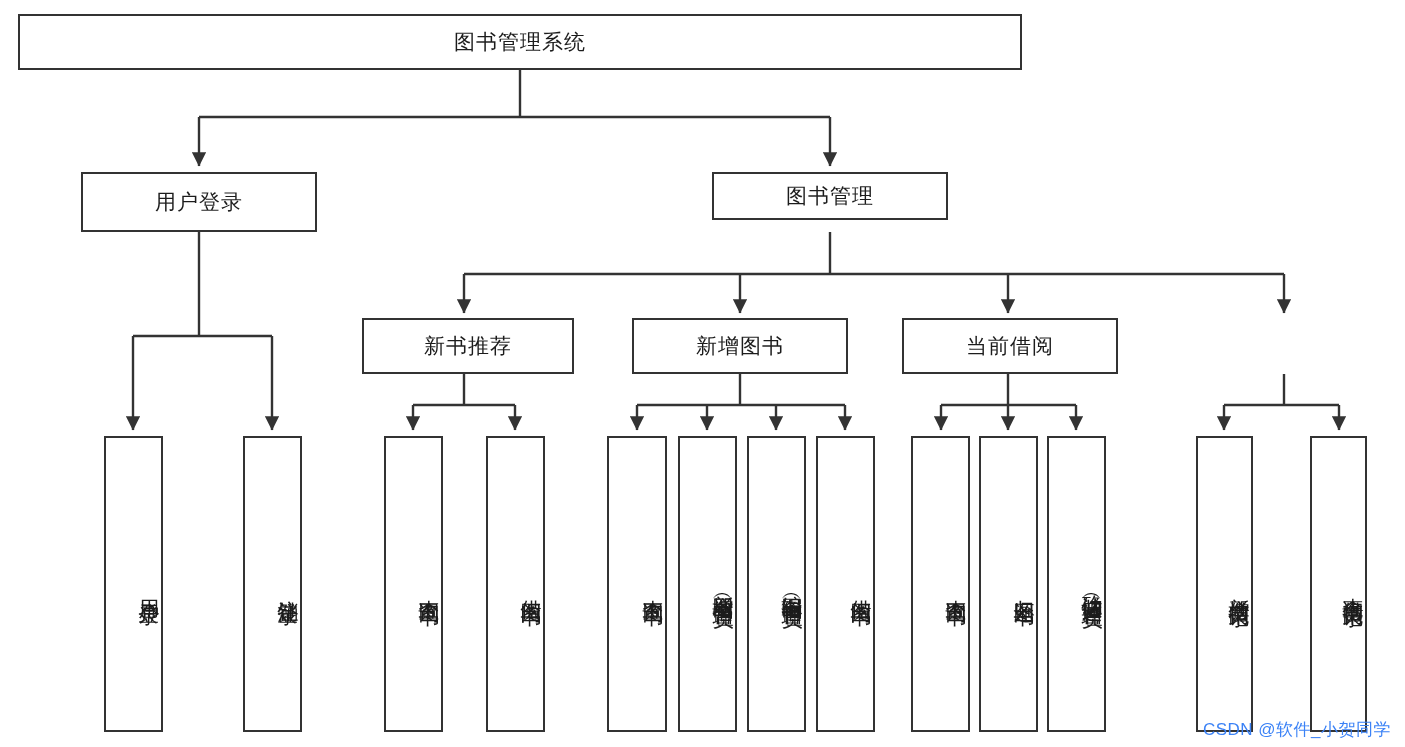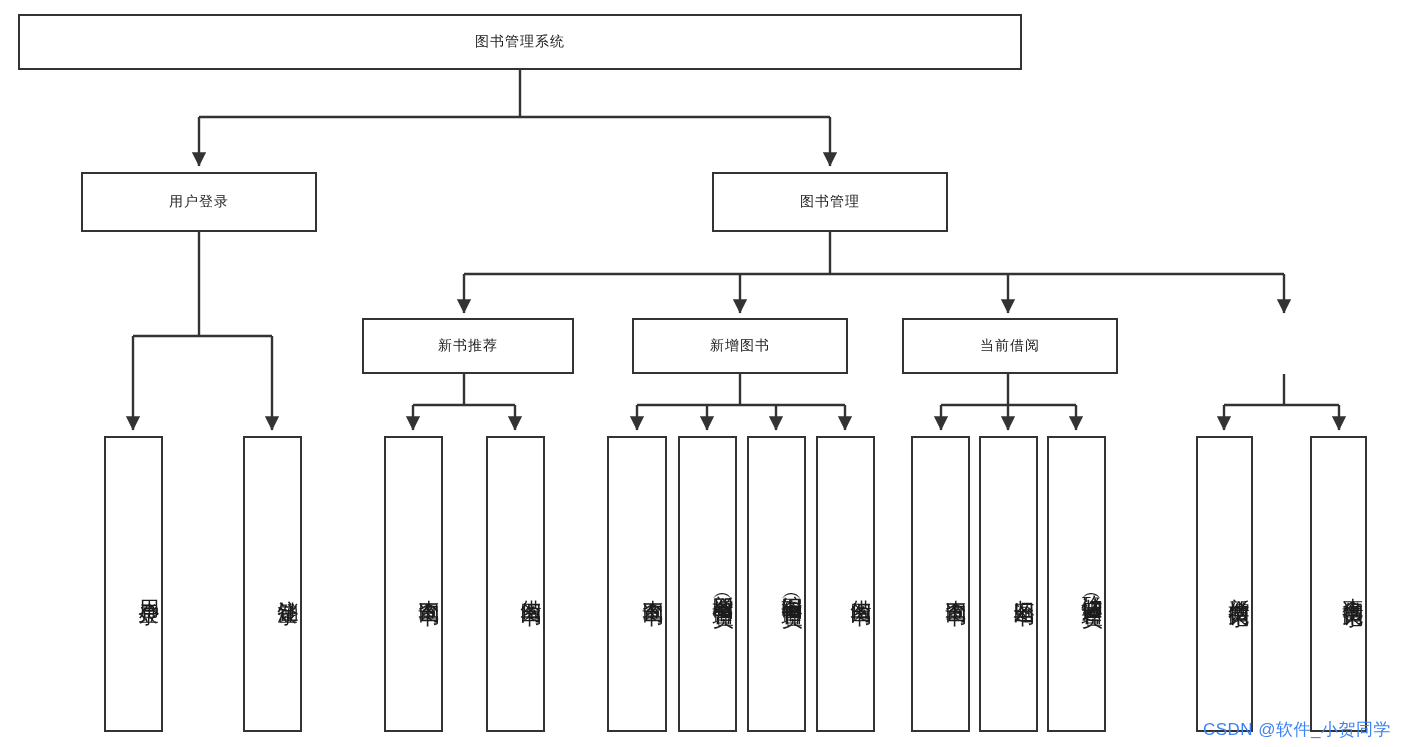--- a/index.html
+++ b/index.html
@@ -28,21 +28,21 @@
     position: absolute;
     box-sizing: border-box;
     border: 2px solid #333333;
     background: #ffffff;
     display: flex;
     align-items: center;
     justify-content: center;
     color: #1c1c1c;
   }
   .node.horiz {
-    font-size: 14px;
+    font-size: 21px;
     letter-spacing: 1px;
   }
   .node.vert {
     writing-mode: vertical-rl;
     text-orientation: upright;
     font-size: 21px;
     letter-spacing: 2px;
     padding-top: 6px;
     align-items: flex-start;
     justify-content: center;
@@ -122,21 +122,21 @@
     </g>
   </svg>
 
   <div class="node horiz" style="left:18px; top:14px; width:1004px; height:56px;">
     <span class="nodelabel">图书管理系统</span>
   </div>
 
   <div class="node horiz" style="left:81px; top:172px; width:236px; height:60px;">
     <span class="nodelabel">用户登录</span>
   </div>
-  <div class="node horiz" style="left:712px; top:172px; width:236px; height:60px;">
+  <div class="node horiz" style="left:712px; top:172px; width:236px; height:48px;">
     <span class="nodelabel">图书管理</span>
   </div>
 
   <div class="node horiz" style="left:362px; top:318px; width:212px; height:56px;">
     <span class="nodelabel">新书推荐</span>
   </div>
   <div class="node horiz" style="left:632px; top:318px; width:216px; height:56px;">
     <span class="nodelabel">新增图书</span>
   </div>
   <div class="node horiz" style="left:902px; top:318px; width:216px; height:56px;">

